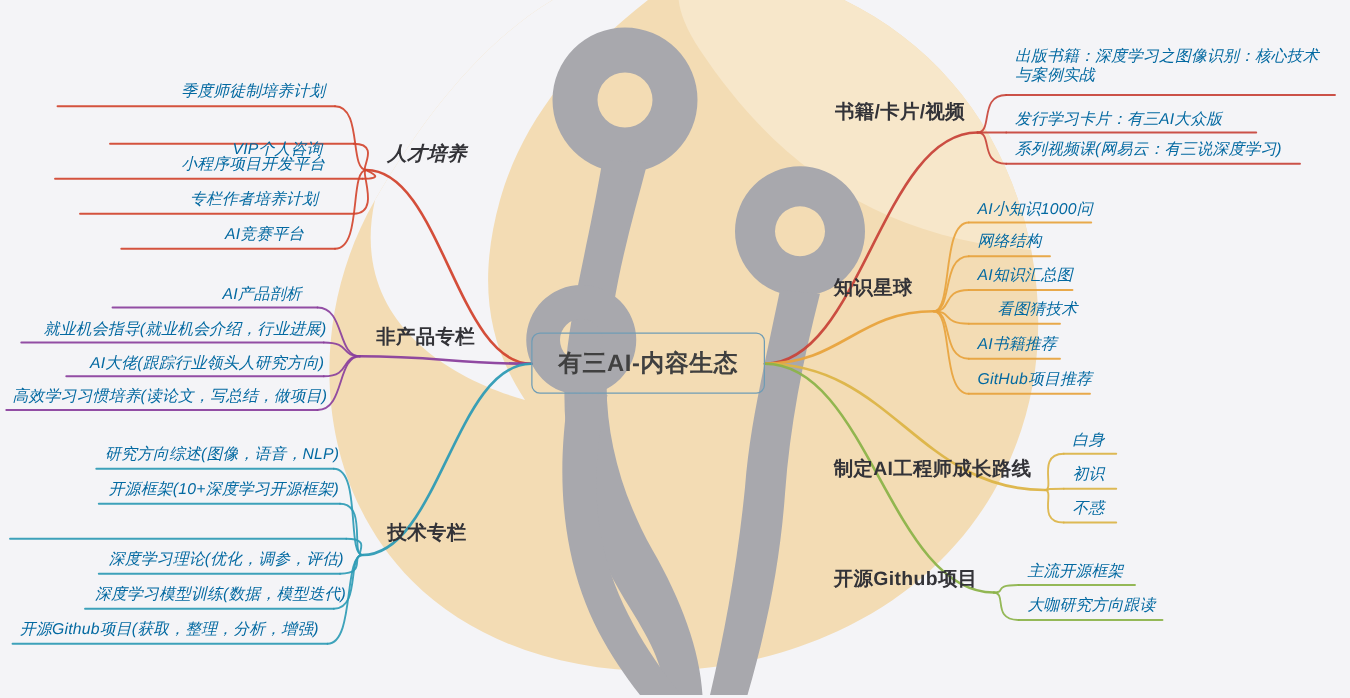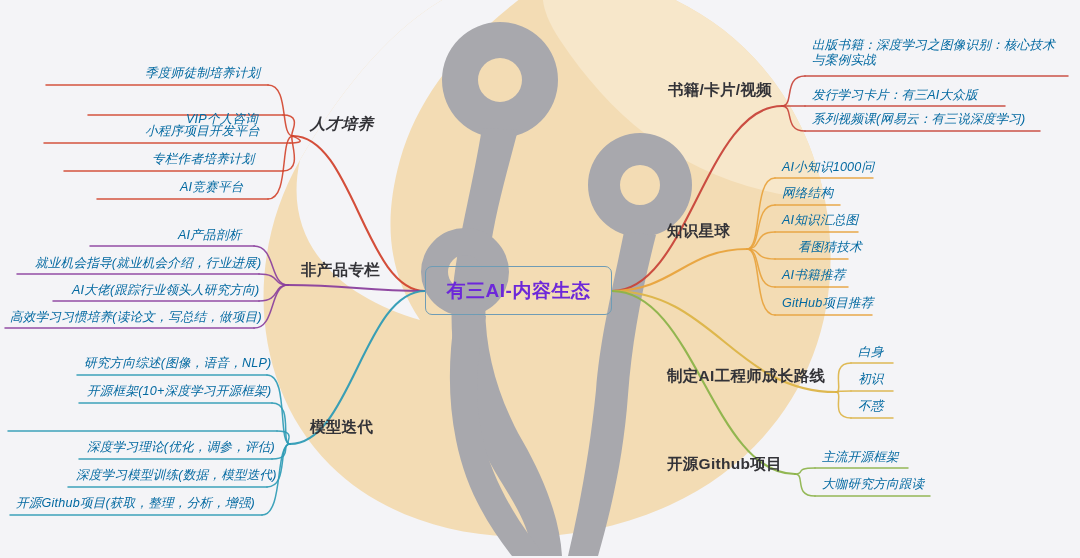--- a/index.html
+++ b/index.html
@@ -48,21 +48,21 @@
     box-sizing:border-box;
     border:1.4px solid #6f9cb5;
     border-radius:7px;
     background:transparent;
     z-index:3;
     display:flex;align-items:center;justify-content:center;
   }
   #center-node .txt{
     font-size:19px;
     font-weight:700;
-    color:#6d28d9;
+    color:#404040;
     letter-spacing:.5px;
     white-space:nowrap;
   }
 </style>
 </head>
 <body>
 
 <div id="stage">
 
   <svg class="layer" id="bg-layer" viewBox="0 0 1080 558">
@@ -168,21 +168,21 @@
       <div class="node-label leaf-label leaf-left" style="left: 145px; top: 66px;">季度师徒制培养计划</div>
       <div class="node-label leaf-label leaf-left" style="left: 186px; top: 96px; margin-top: 16px;">VIP个人咨询</div>
       <div class="node-label leaf-label leaf-left" style="left: 145px; top: 124px;">小程序项目开发平台</div>
       <div class="node-label leaf-label leaf-left" style="left: 152px; top: 152px;">专栏作者培养计划</div>
       <div class="node-label leaf-label leaf-left" style="left: 180px; top: 180px; text-align: right;">AI竞赛平台</div>
       <div class="node-label branch-label" style="left: 301px; top: 261px;">非产品专栏</div>
       <div class="node-label leaf-label leaf-left" style="left: 178px; top: 228px;">AI产品剖析</div>
       <div class="node-label leaf-label leaf-left" style="left: 35px; top: 256px;">就业机会指导(就业机会介绍，行业进展)</div>
       <div class="node-label leaf-label leaf-left" style="left: 72px; top: 283px;">AI大佬(跟踪行业领头人研究方向)</div>
       <div class="node-label leaf-label leaf-left" style="left: 10px; top: 310px;">高效学习习惯培养(读论文，写总结，做项目)</div>
-      <div class="node-label branch-label" style="left: 310px; top: 418px;">模型迭代</div>
+      <div class="node-label branch-label" style="left: 310px; top: 418px;">技术专栏</div>
       <div class="node-label leaf-label leaf-left" style="left: 84px; top: 356px;">研究方向综述(图像，语音，NLP)</div>
       <div class="node-label leaf-label leaf-left" style="left: 87px; top: 384px;">开源框架(10+深度学习开源框架)</div>
       <div class="node-label leaf-label leaf-left" style="left: 76px; top: 468px;">深度学习模型训练(数据，模型迭代)</div>
       <div class="node-label leaf-label leaf-left" style="left: 87px; top: 440px;">深度学习理论(优化，调参，评估)</div>
       <div class="node-label leaf-label leaf-left" style="left: 16px; top: 496px;">开源Github项目(获取，整理，分析，增强)</div>
       <div class="node-label branch-label" style="left: 668px; top: 81px;">书籍/卡片/视频</div>
       <div class="node-label leaf-label leaf-right wrap" style="left: 812px; top: 38px;">出版书籍：深度学习之图像识别：核心技术与案例实战</div>
       <div class="node-label leaf-label leaf-right" style="left: 812px; top: 112px;">系列视频课(网易云：有三说深度学习)</div>
       <div class="node-label leaf-label leaf-right" style="left: 812px; top: 88px;">发行学习卡片：有三AI大众版</div>
       <div class="node-label branch-label" style="left: 667px; top: 222px;">知识星球</div>

